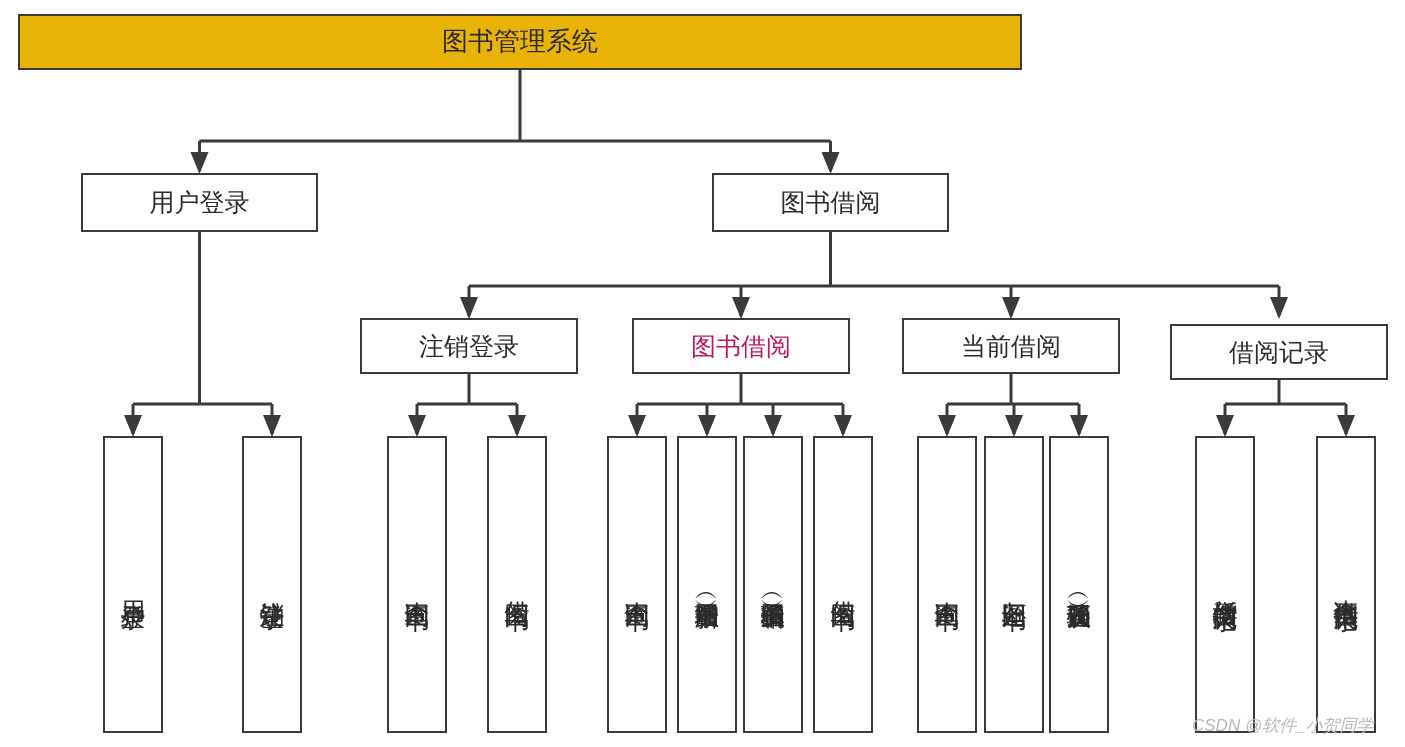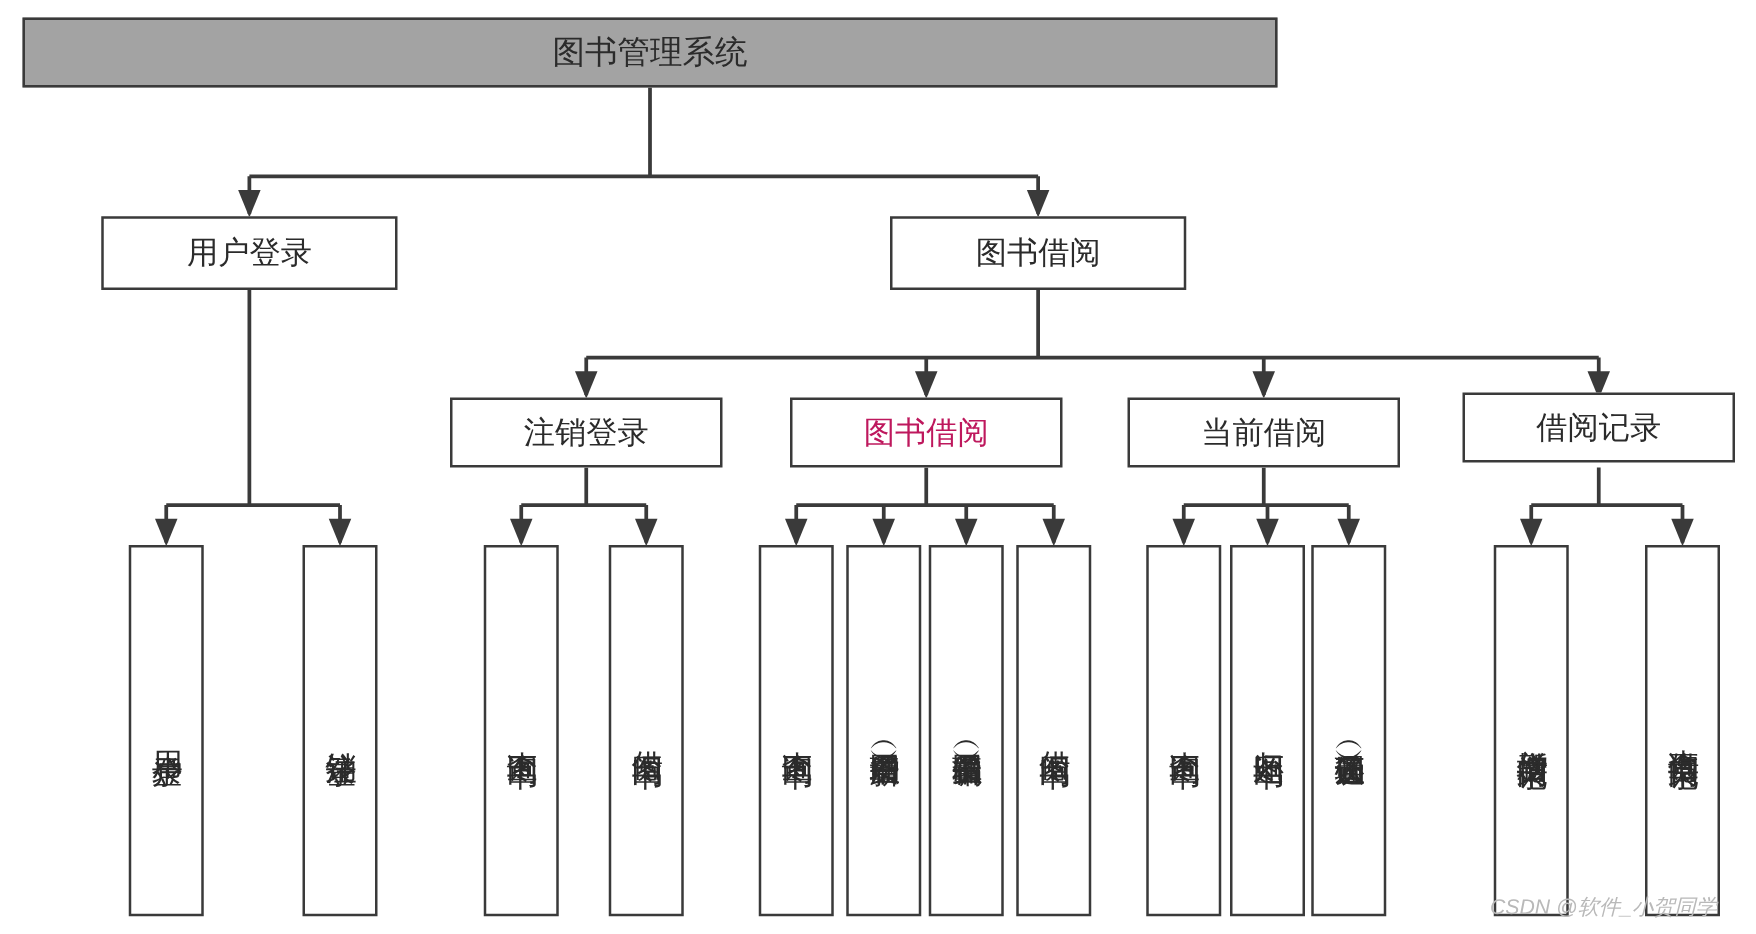--- a/index.html
+++ b/index.html
@@ -96,39 +96,39 @@
       <line x1="1079" y1="404" x2="1079" y2="434" stroke="#3a3a3a" stroke-width="3"></line>
       <polygon points="1070,415 1088,415 1079,437" fill="#3a3a3a"></polygon>
       <line x1="1279" y1="374" x2="1279" y2="404" stroke="#3a3a3a" stroke-width="3"></line>
       <line x1="1225" y1="404" x2="1346" y2="404" stroke="#3a3a3a" stroke-width="3"></line>
       <line x1="1225" y1="404" x2="1225" y2="434" stroke="#3a3a3a" stroke-width="3"></line>
       <polygon points="1216,415 1234,415 1225,437" fill="#3a3a3a"></polygon>
       <line x1="1346" y1="404" x2="1346" y2="434" stroke="#3a3a3a" stroke-width="3"></line>
       <polygon points="1337,415 1355,415 1346,437" fill="#3a3a3a"></polygon>
     </svg>
 
-<div class="node-box tier-root" style="left: 18px; top: 14px; width: 1004px; height: 56px; border-color: rgb(58, 58, 58); background: #a3a3a3;">
+<div class="node-box tier-root" style="left: 18px; top: 14px; width: 1004px; height: 56px; border-color: rgb(58, 58, 58); background: #eab308;">
       <span class="node-label" style="color: rgb(43, 43, 43);">图书管理系统</span>
     </div>
     <div class="node-box tier-2" style="left: 81px; top: 173px; width: 237px; height: 59px; border-color: rgb(58, 58, 58); background: rgb(255, 255, 255);">
       <span class="node-label" style="color: rgb(43, 43, 43);">用户登录</span>
     </div>
     <div class="node-box tier-2" style="left: 712px; top: 173px; width: 237px; height: 59px; border-color: rgb(58, 58, 58); background: rgb(255, 255, 255);">
       <span class="node-label" style="color: rgb(43, 43, 43);">图书借阅</span>
     </div>
     <div class="node-box tier-3" style="left: 360px; top: 318px; width: 218px; height: 56px; border-color: rgb(58, 58, 58); background: rgb(255, 255, 255);">
       <span class="node-label" style="color: rgb(43, 43, 43);">注销登录</span>
     </div>
     <div class="node-box tier-3" style="left: 632px; top: 318px; width: 218px; height: 56px; border-color: rgb(58, 58, 58); background: rgb(255, 255, 255);">
       <span class="node-label" style="color: #be185d;">图书借阅</span>
     </div>
     <div class="node-box tier-3" style="left: 902px; top: 318px; width: 218px; height: 56px; border-color: rgb(58, 58, 58); background: rgb(255, 255, 255); align-items: center;">
       <span class="node-label" style="color: rgb(43, 43, 43);">当前借阅</span>
     </div>
-    <div class="node-box tier-3" style="left: 1170px; top: 314px; width: 218px; height: 56px; border-color: rgb(58, 58, 58); background: rgb(255, 255, 255);">
+    <div class="node-box tier-3" style="left: 1170px; top: 324px; width: 218px; height: 56px; border-color: rgb(58, 58, 58); background: rgb(255, 255, 255);">
       <span class="node-label" style="color: rgb(43, 43, 43);">借阅记录</span>
     </div>
     <div class="node-box leaf" style="left: 103px; top: 436px; width: 60px; height: 297px; border-color: rgb(58, 58, 58); background: rgb(255, 255, 255);">
       <span class="node-label" style="color: rgb(43, 43, 43);">用户登录</span>
     </div>
     <div class="node-box leaf" style="left: 242px; top: 436px; width: 60px; height: 297px; border-color: rgb(58, 58, 58); background: rgb(255, 255, 255);">
       <span class="node-label" style="color: rgb(43, 43, 43);">注销登录</span>
     </div>
     <div class="node-box leaf" style="left: 387px; top: 436px; width: 60px; height: 297px; border-color: rgb(58, 58, 58); background: rgb(255, 255, 255);">
       <span class="node-label" style="color: rgb(43, 43, 43);">查询图书</span>

